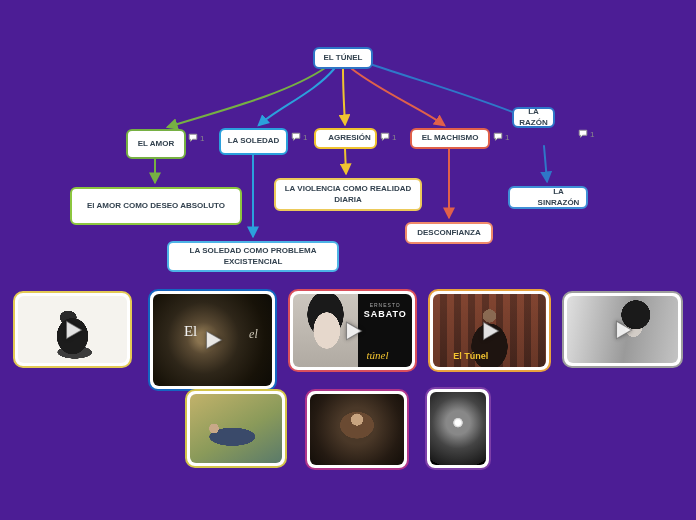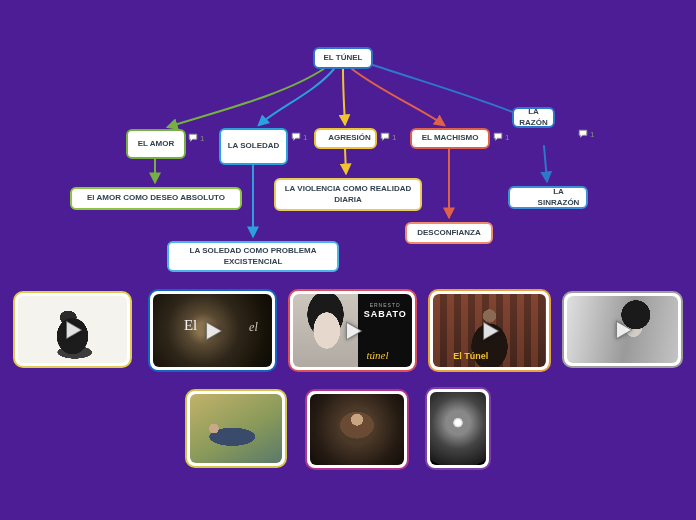--- a/index.html
+++ b/index.html
@@ -6,42 +6,42 @@
   body { font-family:"Liberation Sans", sans-serif; background:#ffffff; }
   .canvas { position:relative; width:696px; height:520px; background:#4c1d95; overflow:hidden; }
 
   svg.links { position:absolute; left:0; top:0; z-index:0; pointer-events:none; }
 
   .node { position:absolute; z-index:2; background:#fff; border:2px solid #999; border-radius:6px;
           display:flex; align-items:center; justify-content:center; text-align:center;
           font-size:8px; font-weight:bold; color:#33424f; line-height:1.3; padding:2px 4px; }
   .n-root      { left:313px; top:47px;  width:60px;  height:22px; border-color:#2e75c6; }
   .n-amor      { left:126px; top:129px; width:60px;  height:30px; border-color:#76b043; }
-  .n-soledad   { left:219px; top:128px; width:69px;  height:37px; border-color:#2ba0dc; }
+  .n-soledad   { left:219px; top:128px; width:69px;  height:27px; border-color:#2ba0dc; }
   .n-agresion  { left:314px; top:128px; width:63px;  height:21px; border-color:#f0c330;padding-left:12px; }
   .n-machismo  { left:410px; top:128px; width:80px;  height:21px; border-color:#e0614a; }
   .n-razon     { left:512px; top:107px; width:43px;  height:21px; border-color:#2f77c8; }
-  .n-amor-c    { left:70px;  top:187px; width:172px; height:23px; border-color:#8cc63f; }
+  .n-amor-c    { left:70px;  top:187px; width:172px; height:38px; border-color:#8cc63f; }
   .n-soledad-c { left:167px; top:241px; width:172px; height:31px; border-color:#4db3e6; }
   .n-agresion-c{ left:274px; top:178px; width:148px; height:33px; border-color:#ecca5a; }
   .n-machismo-c{ left:405px; top:222px; width:88px;  height:22px; border-color:#ef8a6a; }
   .n-razon-c   { left:508px; top:186px; width:80px;  height:23px; border-color:#3f8fd6;padding-left:25px; }
 
   .badge { position:absolute; z-index:2; display:flex; align-items:center; gap:2px;
            font-size:8px; color:#8a8a8a; }
   .b-amor     { left:188px; top:133px; }
   .b-soledad  { left:291px; top:132px; }
   .b-agresion { left:380px; top:132px; }
   .b-machismo { left:493px; top:132px; }
   .b-razon    { left:578px; top:129px; }
 
   .thumb { position:absolute; z-index:2; background:#fff; border:2px solid #ccc; border-radius:10px; padding:3px; }
   .shot  { position:relative; width:100%; height:100%; border-radius:6px; overflow:hidden; }
   .t1 { left:13px;  top:291px; width:119px; height:77px; border-color:#e3c954; }
-  .t2 { left:148px; top:289px; width:129px; height:83px; border-color:#1565c0; }
+  .t2 { left:148px; top:289px; width:129px; height:102px; border-color:#1565c0; }
   .t3 { left:288px; top:289px; width:129px; height:83px; border-color:#d94f5c; }
   .t4 { left:428px; top:289px; width:123px; height:83px; border-color:#e8a23d; }
   .t5 { left:562px; top:291px; width:121px; height:77px; border-color:#9e9e9e; }
   .t6 { left:185px; top:389px; width:102px; height:79px; border-color:#d4c44a; }
   .t7 { left:305px; top:389px; width:104px; height:81px; border-color:#b0358b; }
   .t8 { left:425px; top:387px; width:66px;  height:83px; border-color:#7d3fa8; }
 
   .s-sketch { background:
       radial-gradient(ellipse 26px 30px at 50% 60%, #1c1c1c 60%, transparent 61%),
       radial-gradient(ellipse 14px 11px at 46% 32%, #2a2a2a 60%, transparent 61%),

